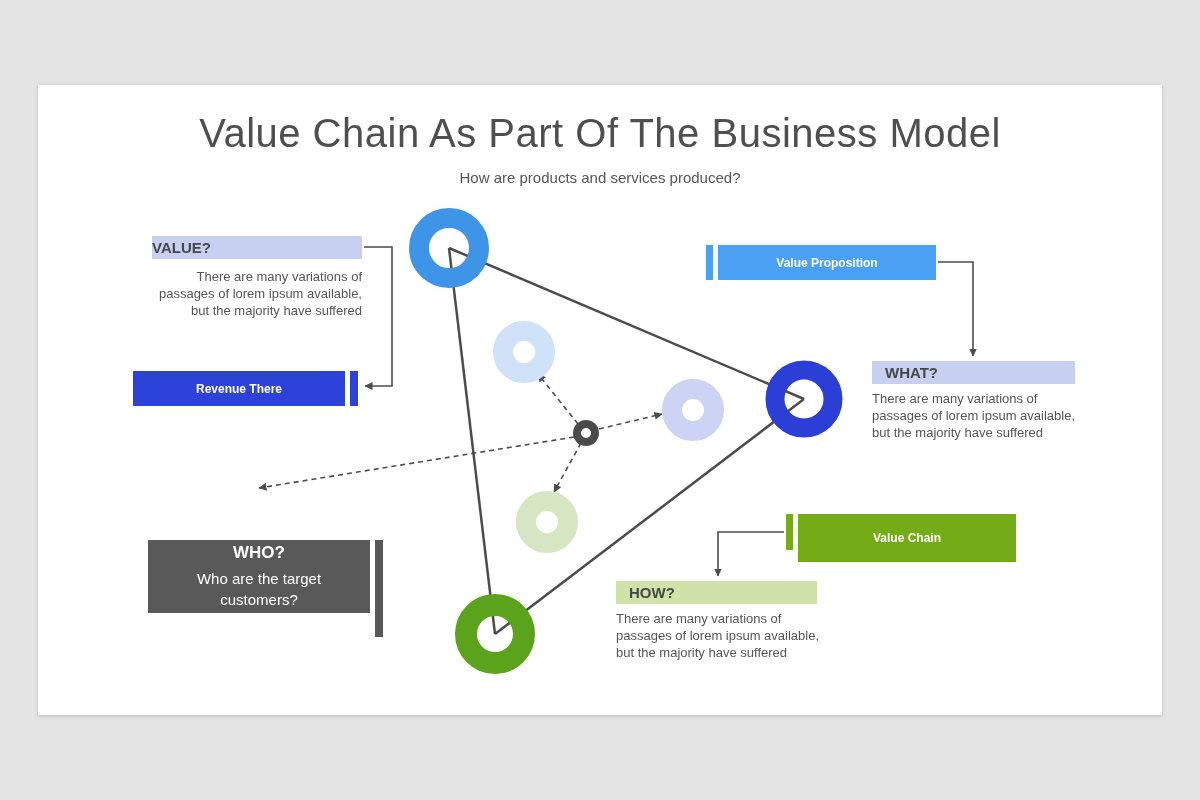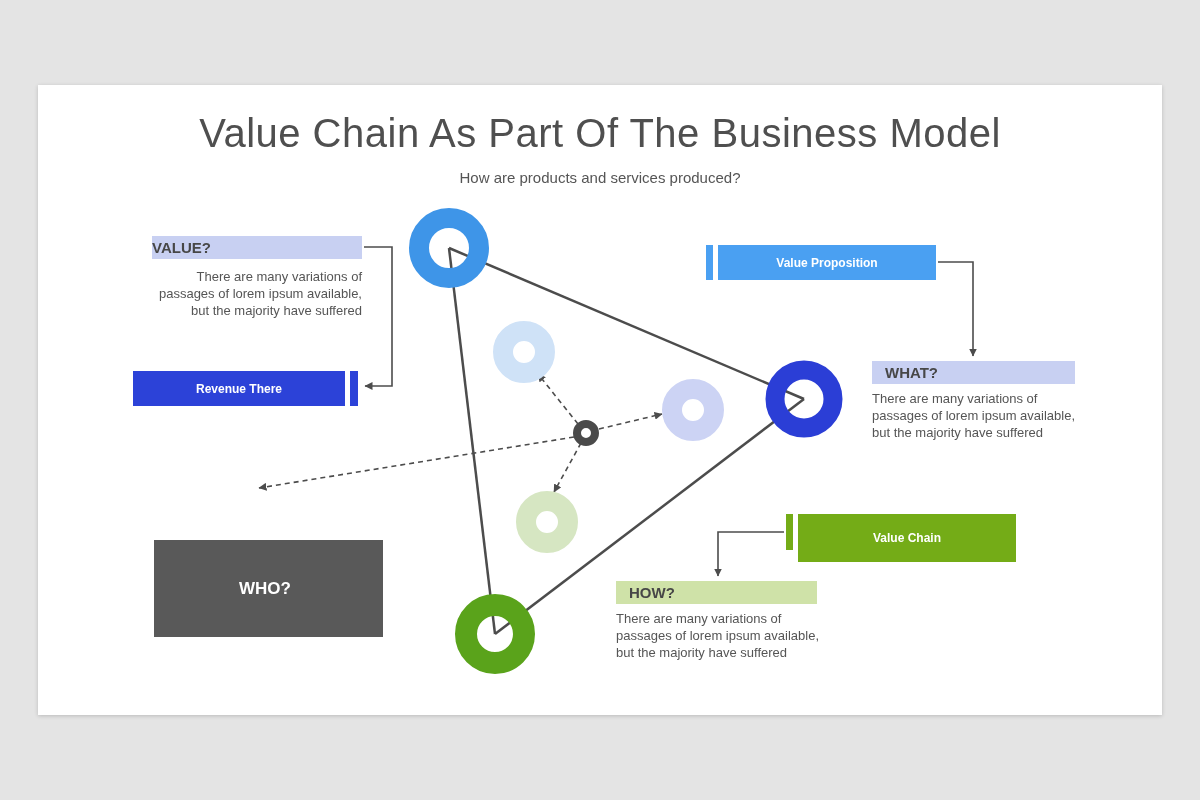--- a/index.html
+++ b/index.html
@@ -49,25 +49,24 @@
   .desc {
     position: absolute; font-size: 13px; line-height: 17px;
     color: var(--text, #555); white-space: pre-line;
   }
   .solid-bar {
     position: absolute; display: flex; align-items: center; justify-content: center;
     color: #fff; font-size: 12px; font-weight: bold;
   }
   .stripe { position: absolute; }
   .who-box {
-    position: absolute; left: 110px; top: 455px; width: 222px; height: 97px;
+    position: absolute; left: 110px; top: 455px; width: 222px; height: 73px;
     background: var(--who-gray, #595959); color: #fff; text-align: center;
     display: flex; flex-direction: column; align-items: center; justify-content: center;
     gap: 5px;
-    margin-left: 6px;
   }
   .who-box .who-title { font-size: 17px; font-weight: bold; }
   .who-box .who-desc  { font-size: 15px; line-height: 21px; white-space: pre-line; }
 </style>
 </head>
 <body>
 
 <div class="canvas">
   <div class="slide">
 
@@ -136,17 +135,19 @@
 
     <div class="label-bar left" style="left:578px; top:496px; width:201px; background:var(--light-green,#cfe2a8);">
       <span>HOW?</span>
     </div>
     <div class="desc" style="left:578px; top:525px; width:240px; text-align:left;">There are many variations of
 passages of lorem ipsum available,
 but the majority have suffered</div>
 
     <div class="who-box">
       <div class="who-title">WHO?</div>
+      <div class="who-desc">Who are the target
+customers?</div>
     </div>
     <div class="stripe" style="left:337px; top:455px; width:8px; height:97px; background:var(--who-gray,#595959);"></div>
 
   </div>
 </div>
 
 </body></html>

